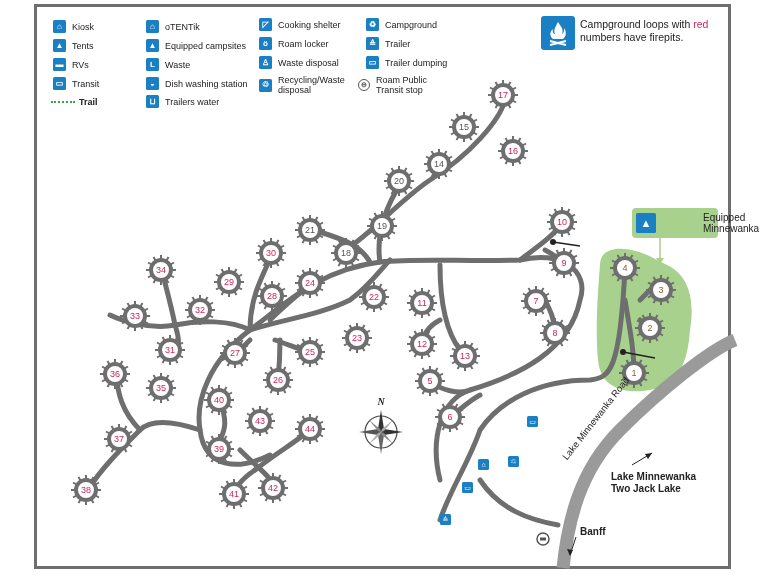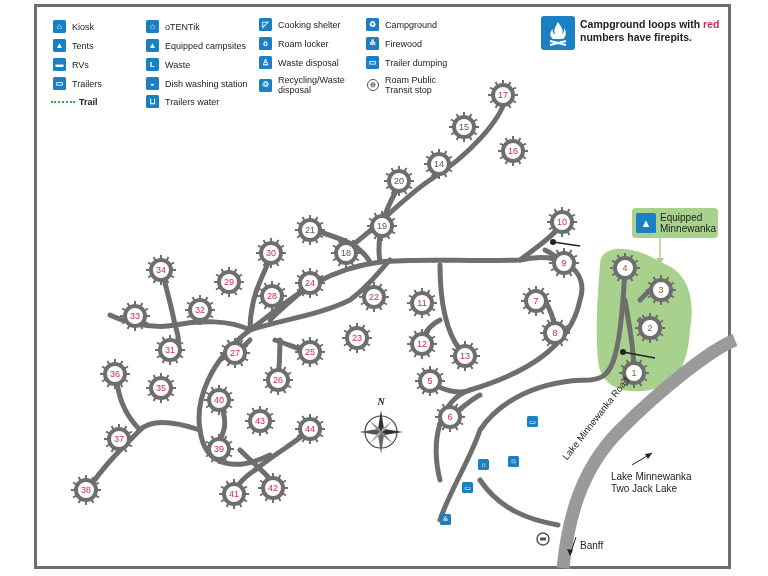--- a/index.html
+++ b/index.html
@@ -3,29 +3,29 @@
 <meta charset="utf-8">
 <style>
   html,body{margin:0;padding:0;background:#ffffff;}
   body{width:768px;height:576px;position:relative;overflow:hidden;font-family:"Liberation Sans",sans-serif;color:#222;}
   .frame{position:absolute;left:34px;top:4px;width:697px;height:565px;border:3px solid #6e6e6e;box-sizing:border-box;background:#fff;}
   .legend-item{position:absolute;display:flex;align-items:center;font-size:9px;color:#222;line-height:10px;}
   .ico{width:13px;height:13px;background:#1b7fc4;border-radius:1.5px;display:inline-flex;align-items:center;justify-content:center;color:#fff;font-size:8px;font-weight:bold;margin-right:6px;flex:none;}
   .ico.round{background:none;border:1.5px solid #555;border-radius:50%;width:10px;height:10px;color:#555;font-size:7px;}
   .trail-line{width:24px;border-top:2px dotted #3aa34a;margin-right:4px;}
   .fire-box{position:absolute;left:541px;top:16px;width:34px;height:34px;background:#1b7fc4;border-radius:3px;display:flex;align-items:center;justify-content:center;}
-  .fire-text{position:absolute;left:580px;top:18px;font-size:10.5px;line-height:13px;color:#222;font-weight:bold;}
+  .fire-text{position:absolute;left:580px;top:18px;font-size:10.5px;line-height:13px;color:#222;}
   .red{color:#d2245d;}
   svg.map{position:absolute;left:0;top:0;}
   .site-num{font-size:9px;font-family:"Liberation Sans",sans-serif;text-anchor:middle;dominant-baseline:central;}
   .equipped-label{position:absolute;left:632px;top:208px;width:86px;height:30px;background:#a9d18e;border-radius:4px;display:flex;align-items:center;}
   .equipped-label .ico{width:20px;height:20px;margin-left:4px;margin-right:4px;font-size:11px;}
-  .equipped-label span.txt{font-size:10px;line-height:11px;color:#222;}
+  .equipped-label span.txt{font-size:10px;line-height:11px;color:#222;margin-left:43px;}
   .road-label{position:absolute;font-size:9.5px;color:#222;white-space:nowrap;}
-  .place-label{position:absolute;font-size:10px;font-weight:normal;color:#222;line-height:12px;}
+  .place-label{position:absolute;font-size:10px;font-weight:bold;color:#222;line-height:12px;}
   .map-ico{position:absolute;width:11px;height:11px;background:#1b7fc4;border-radius:1.5px;color:#fff;font-size:7px;display:flex;align-items:center;justify-content:center;}
 </style>
 </head>
 <body>
 
 <div class="frame"></div>
 
 <div class="legend-item" style="left:53px;top:20px;">
     <span class="ico">⌂</span>
     <span>Kiosk</span>
@@ -33,21 +33,21 @@
 <div class="legend-item" style="left:53px;top:39px;">
     <span class="ico">▲</span>
     <span>Tents</span>
   </div>
 <div class="legend-item" style="left:53px;top:58px;">
     <span class="ico">▬</span>
     <span>RVs</span>
   </div>
 <div class="legend-item" style="left:53px;top:77px;">
     <span class="ico">▭</span>
-    <span>Trailers</span>
+    <span>Transit</span>
   </div>
 <div class="legend-item" style="left:51px;top:97px;font-weight:bold;">
     <span class="trail-line"></span>
     <span>Trail</span>
   </div>
 
 <div class="legend-item" style="left:146px;top:20px;">
     <span class="ico">⌂</span>
     <span>oTENTik</span>
   </div>
@@ -84,27 +84,27 @@
     <span class="ico">♲</span>
     <span>Recycling/Waste disposal</span>
   </div>
 
 <div class="legend-item" style="left:366px;top:18px;">
     <span class="ico">♻</span>
     <span>Campground</span>
   </div>
 <div class="legend-item" style="left:366px;top:37px;">
     <span class="ico">≙</span>
-    <span>Firewood</span>
+    <span>Trailer</span>
   </div>
 <div class="legend-item" style="left:366px;top:56px;">
     <span class="ico">▭</span>
     <span>Trailer dumping</span>
   </div>
-<div class="legend-item" style="left:367px;top:75px;width:90px;">
+<div class="legend-item" style="left:358px;top:75px;width:90px;">
     <span class="ico round">⊖</span>
     <span>Roam Public Transit stop</span>
   </div>
 
 <div class="fire-box">
   <svg width="22" height="26" viewBox="0 0 22 26">
       <path d="M11 2 C14 7 17 9 15 14 C18 12 17 8 17 8 C20 12 19 17 16 19 L6 19 C3 17 2 12 6 9 C5 13 7 14 8 14 C6 10 9 6 11 2 Z" fill="#fff"></path>
       <path d="M3 21 L19 25 M19 21 L3 25" stroke="#fff" stroke-width="2"></path>
     </svg>
 </div>
@@ -887,19 +887,19 @@
   <polygon points="570,556 567,549 573,550" fill="#222"></polygon>
 </svg>
 
 <div class="equipped-label">
   <span class="ico">▲</span>
   <span class="txt"><span>Equipped</span><br><span>Minnewanka</span></span>
 </div>
 
 <div class="road-label" style="left:560px;top:455px;transform:rotate(-52deg);transform-origin:left top;">Lake Minnewanka Road</div>
 <div class="place-label" style="left:611px;top:471px;"><span>Lake Minnewanka</span><br><span>Two Jack Lake</span></div>
-<div class="place-label" style="left:580px;top:540px;">Banff</div>
+<div class="place-label" style="left:580px;top:526px;">Banff</div>
 
 <div class="map-ico" style="left:478px;top:459px;">⌂</div>
 <div class="map-ico" style="left:462px;top:482px;">▭</div>
 <div class="map-ico" style="left:527px;top:416px;">▭</div>
 <div class="map-ico" style="left:508px;top:456px;">♲</div>
 <div class="map-ico" style="left:440px;top:514px;">≙</div>
 
 </body></html>

